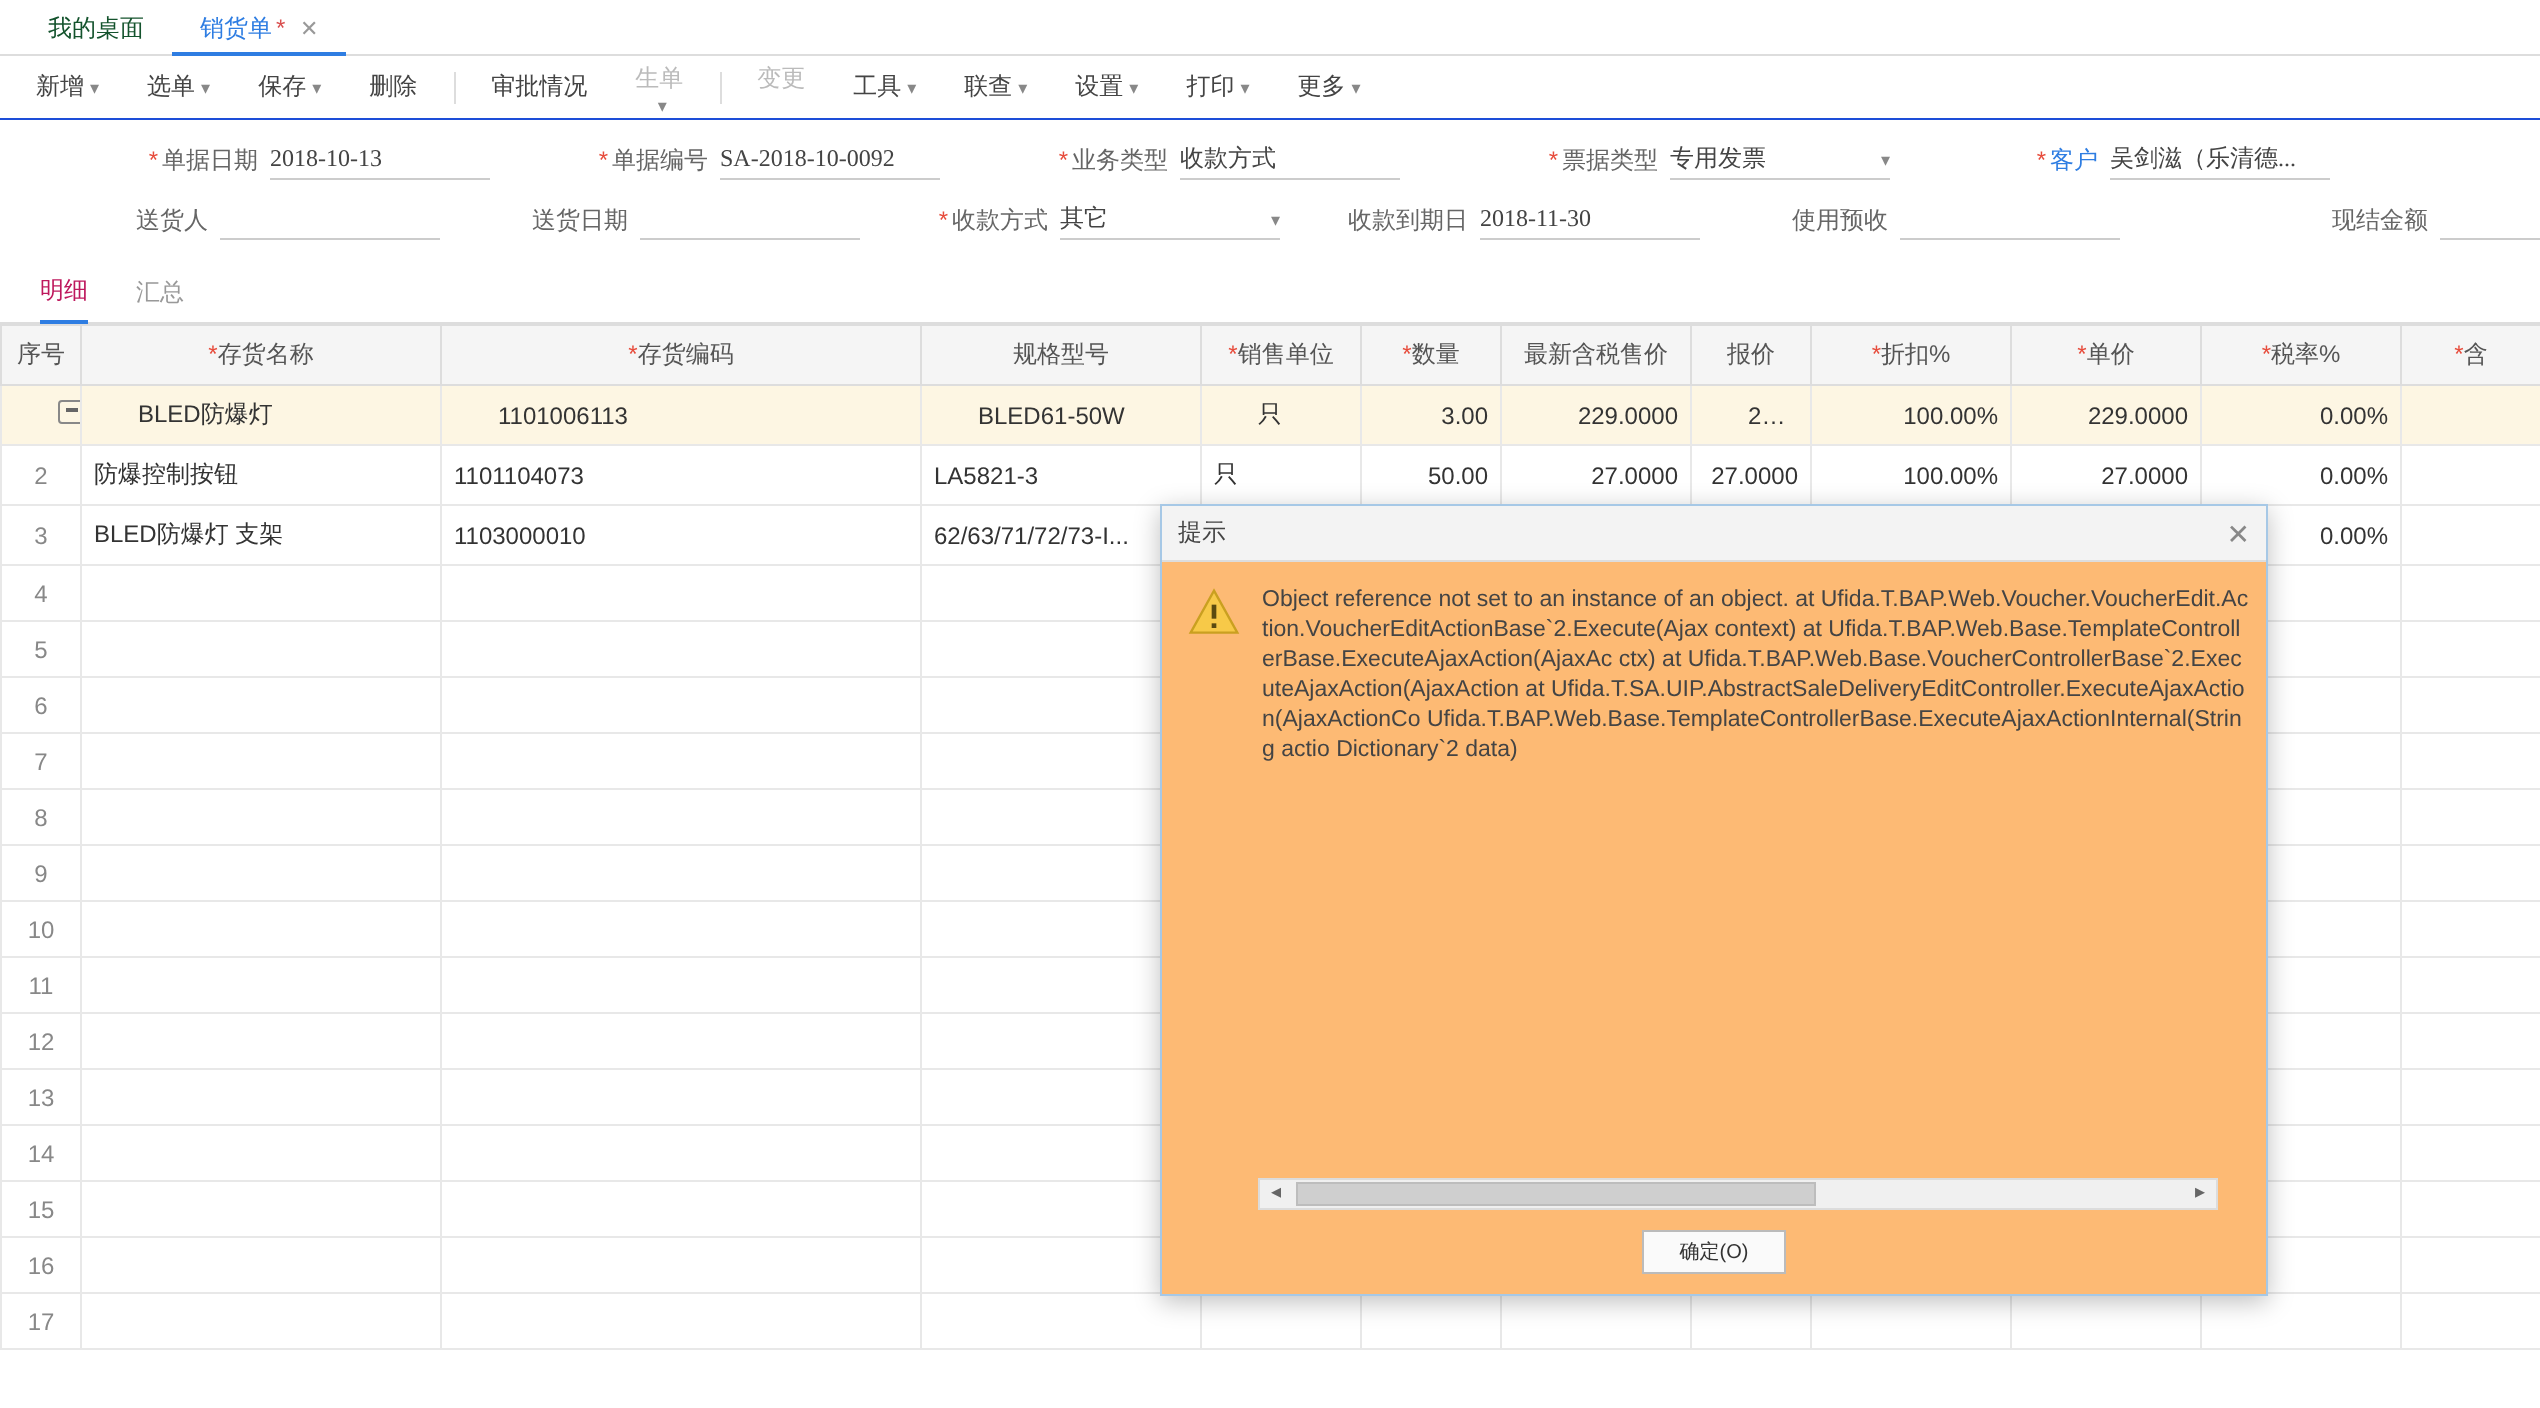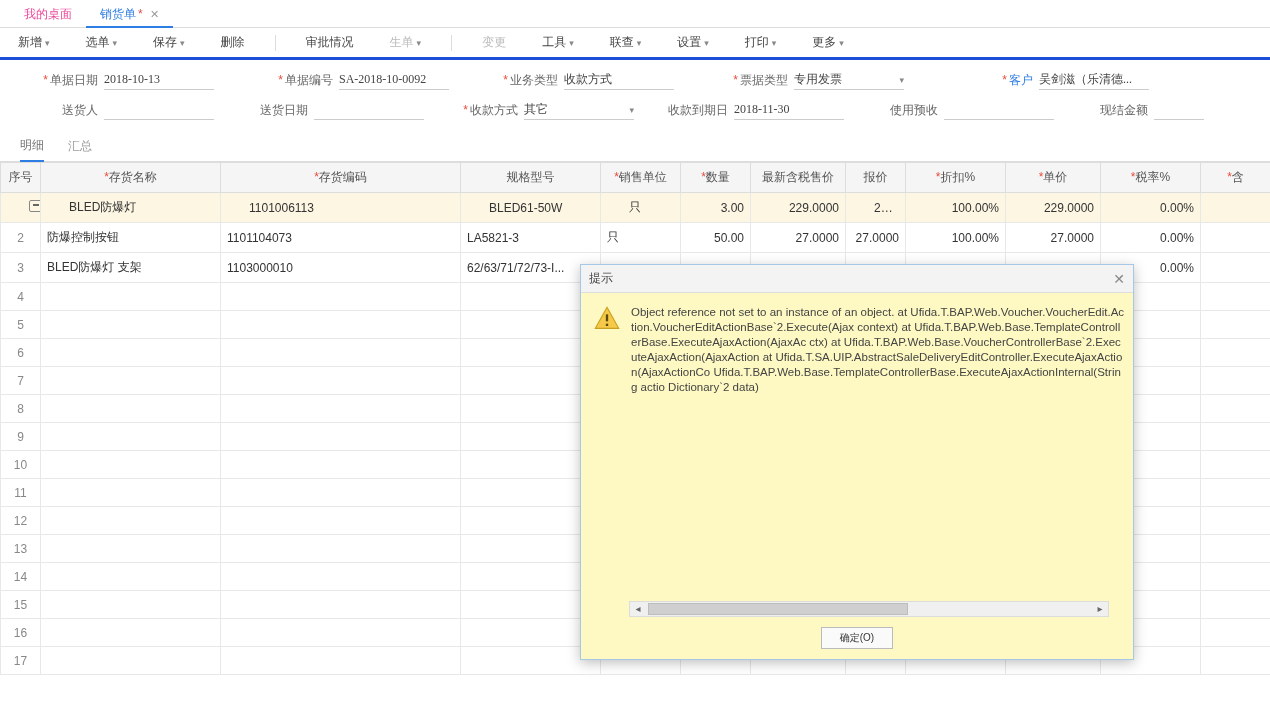--- a/index.html
+++ b/index.html
@@ -1,66 +1,66 @@
 <!DOCTYPE html>
 <html><head>
 <meta charset="utf-8">
 <style>
 * { box-sizing: border-box; margin: 0; padding: 0; }
 body { font-family: "Microsoft YaHei", Arial, sans-serif; font-size: 12px; color: #333; background: #fff; overflow: hidden; width: 1270px; height: 704px; position: relative; }
 
 
 .top-tabs { display: flex; align-items: center; height: 28px; border-bottom: 1px solid #ddd; padding-left: 10px; background: #fff; }
-.top-tab { padding: 0 14px; height: 28px; line-height: 28px; color: #ec4899; cursor: pointer; position: relative; }
+.top-tab { padding: 0 14px; height: 28px; line-height: 28px; color: #14532d; cursor: pointer; position: relative; }
 .top-tab.active { color: #2e7de2; border-bottom: 2px solid #2e7de2; }
 .top-tab .close { color: #999; margin-left: 4px; font-size: 11px; }
 .top-tab .star { color: #d94f4f; margin-left: 2px; }
 
 
-.toolbar { display: flex; align-items: center; height: 32px; border-bottom: 3px solid #1d4ed8; padding: 0 8px; gap: 16px; background: #fff; }
+.toolbar { display: flex; align-items: center; height: 32px; border-bottom: 1px solid #1d4ed8; padding: 0 8px; gap: 4px; background: #fff; }
 .tb-item { display: inline-flex; align-items: center; padding: 0 10px; height: 26px; color: #444; cursor: pointer; white-space: nowrap; }
-.tb-item.disabled { color: #bbb; }
+.tb-item.disabled { color: #bbb; flex-direction: column; }
 .tb-item .caret { margin-left: 3px; font-size: 9px; color: #888; }
 .tb-sep { width: 1px; height: 16px; background: #ddd; margin: 0 4px; }
 
 
 .form-area { padding: 10px 20px 6px 20px; }
 .form-row { display: flex; margin-bottom: 10px; gap: 10px; }
-.form-field { display: flex; align-items: center; min-width: 200px; }
+.form-field { display: flex; align-items: center; min-width: 200px; justify-content: flex-end; }
 .fld-label { width: 78px; text-align: right; color: #666; margin-right: 6px; white-space: nowrap; }
 .fld-label .req { color: #e74c3c; margin-right: 2px; }
 .fld-input { border-bottom: 1px solid #ccc; min-width: 110px; padding: 2px 0; color: #444; height: 20px; display: flex; align-items: center; justify-content: space-between; font-family: Liberation Serif, serif; }
 .fld-input .caret-down { font-size: 9px; color: #888; margin-left: 8px; }
 .blue-link { color: #2e7de2; }
 .col-a { width: 225px; }
 .col-b { width: 215px; }
 .col-c { width: 220px; }
 .col-d { width: 235px; }
 .col-e { width: 210px; }
 .col-f { width: 150px; }
 
 
 .sub-tabs { display: flex; padding: 0 20px; height: 26px; align-items: flex-end; border-bottom: 1px solid #ddd; gap: 24px; }
 .sub-tab { padding-bottom: 6px; color: #999; cursor: pointer; }
-.sub-tab.active { color: #737373; border-bottom: 2px solid #2e7de2; margin-bottom: -1px; }
+.sub-tab.active { color: #be185d; border-bottom: 2px solid #2e7de2; margin-bottom: -1px; }
 
 
 .grid { border-collapse: collapse; width: 100%; table-layout: fixed; }
 .grid th { background: #f5f5f5; border: 1px solid #ddd; padding: 6px 4px; font-weight: normal; color: #555; height: 30px; text-align: center; white-space: nowrap; overflow: hidden; }
 .grid th .req { color: #e74c3c; }
 .grid td { border: 1px solid #e8e8e8; padding: 6px 6px; height: 28px; white-space: nowrap; overflow: hidden; text-overflow: ellipsis; }
 .grid td.num { text-align: right; }
 .grid td.ctr { text-align: center; color: #888; }
 .grid tr.highlight td { background: #fdf6e3; padding-left: 28px; }
 .grid .sel-icon { display:inline-block; width:14px; height:12px; border:1px solid #888; border-radius:2px; position:relative;}
 .grid .sel-icon::after{content:"";position:absolute;left:3px;top:3px;right:3px;border-top:2px solid #666;}
 .grid-wrap { overflow-x: hidden; }
 
 
-.modal { position: absolute; left: 580px; top: 264px; width: 554px; height: 396px; border: 1px solid #a6c8e6; background: #fef9c3; box-shadow: 0 3px 12px rgba(0,0,0,.25); display: flex; flex-direction: column; }
+.modal { position: absolute; left: 580px; top: 252px; width: 554px; height: 396px; border: 1px solid #a6c8e6; background: #fdba74; box-shadow: 0 3px 12px rgba(0,0,0,.25); display: flex; flex-direction: column; }
 .modal-title { background: #f3f3f3; border-bottom: 1px solid #ddd; padding: 5px 8px; display: flex; justify-content: space-between; align-items: center; color: #444; }
 .modal-close { color: #888; cursor: pointer; font-size: 14px; }
 .modal-body { flex: 1; display: flex; padding: 12px 8px 4px 12px; overflow: hidden; }
 .warn-icon { width: 28px; height: 28px; margin-right: 10px; flex: none; }
 .warn-icon svg { width: 28px; height: 28px; }
 .modal-msg { font-size: 11.5px; color: #444; line-height: 1.3; word-break: break-all; overflow: hidden; }
 .modal-scroll { height: 16px; margin: 0 24px 4px 48px; background: #f0f0f0; border: 1px solid #dcdcdc; position: relative; display:flex; }
 .modal-scroll .arr { width: 16px; text-align:center; color:#666; font-size:10px; line-height:14px; cursor:pointer;}
 .modal-scroll .track { flex:1; position:relative;}
 .modal-scroll .thumb { position: absolute; left:2px; top:1px; bottom:1px; width: 260px; background: #cfcfcf; border:1px solid #bdbdbd; }

